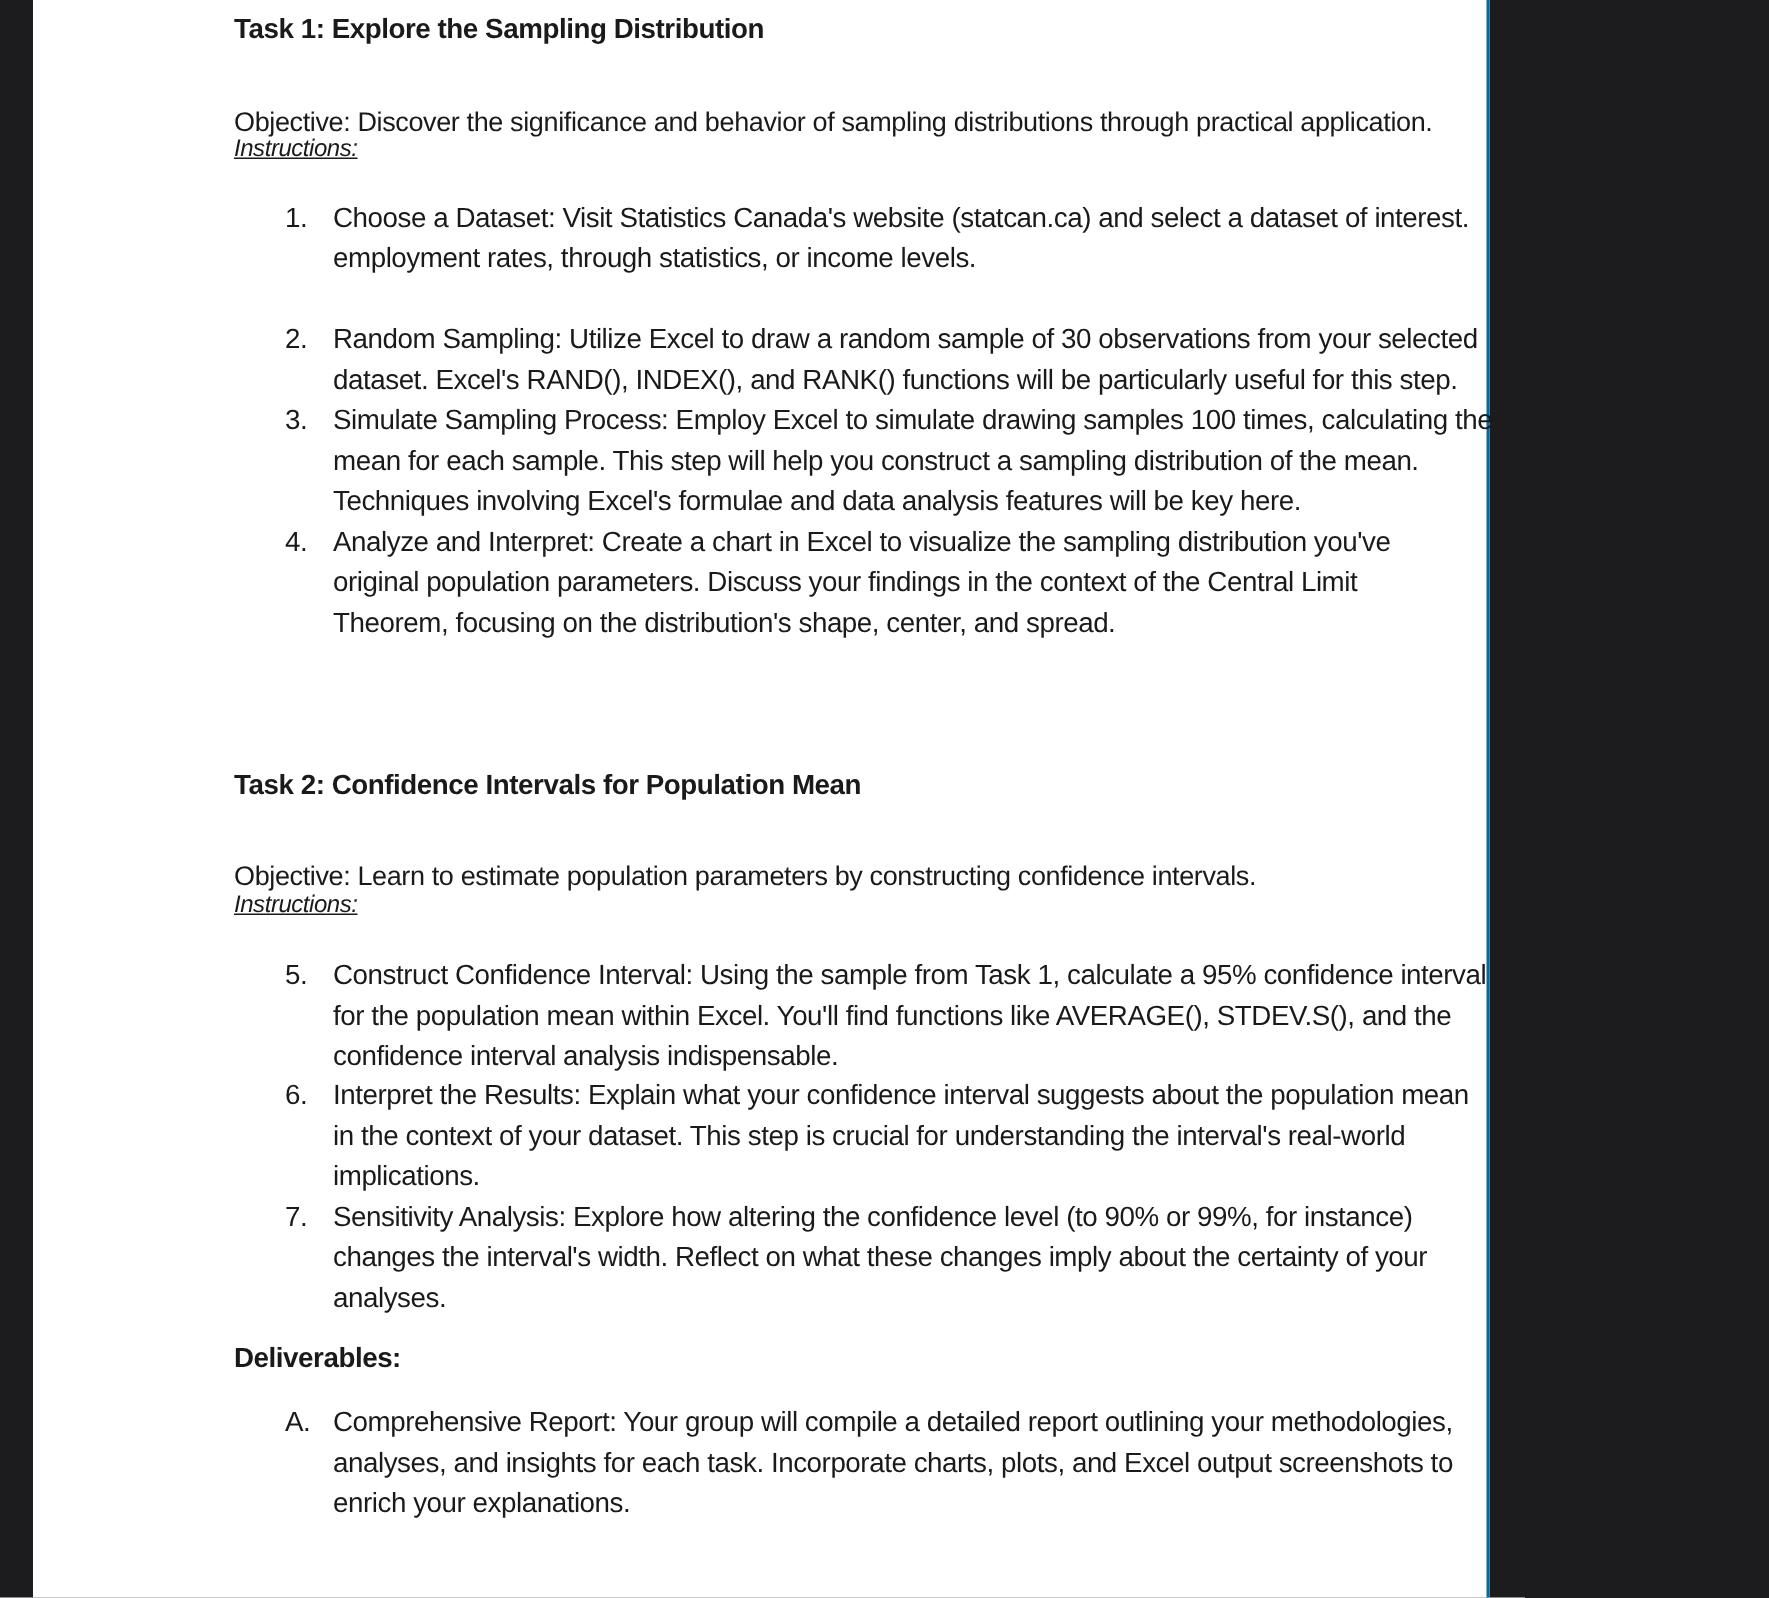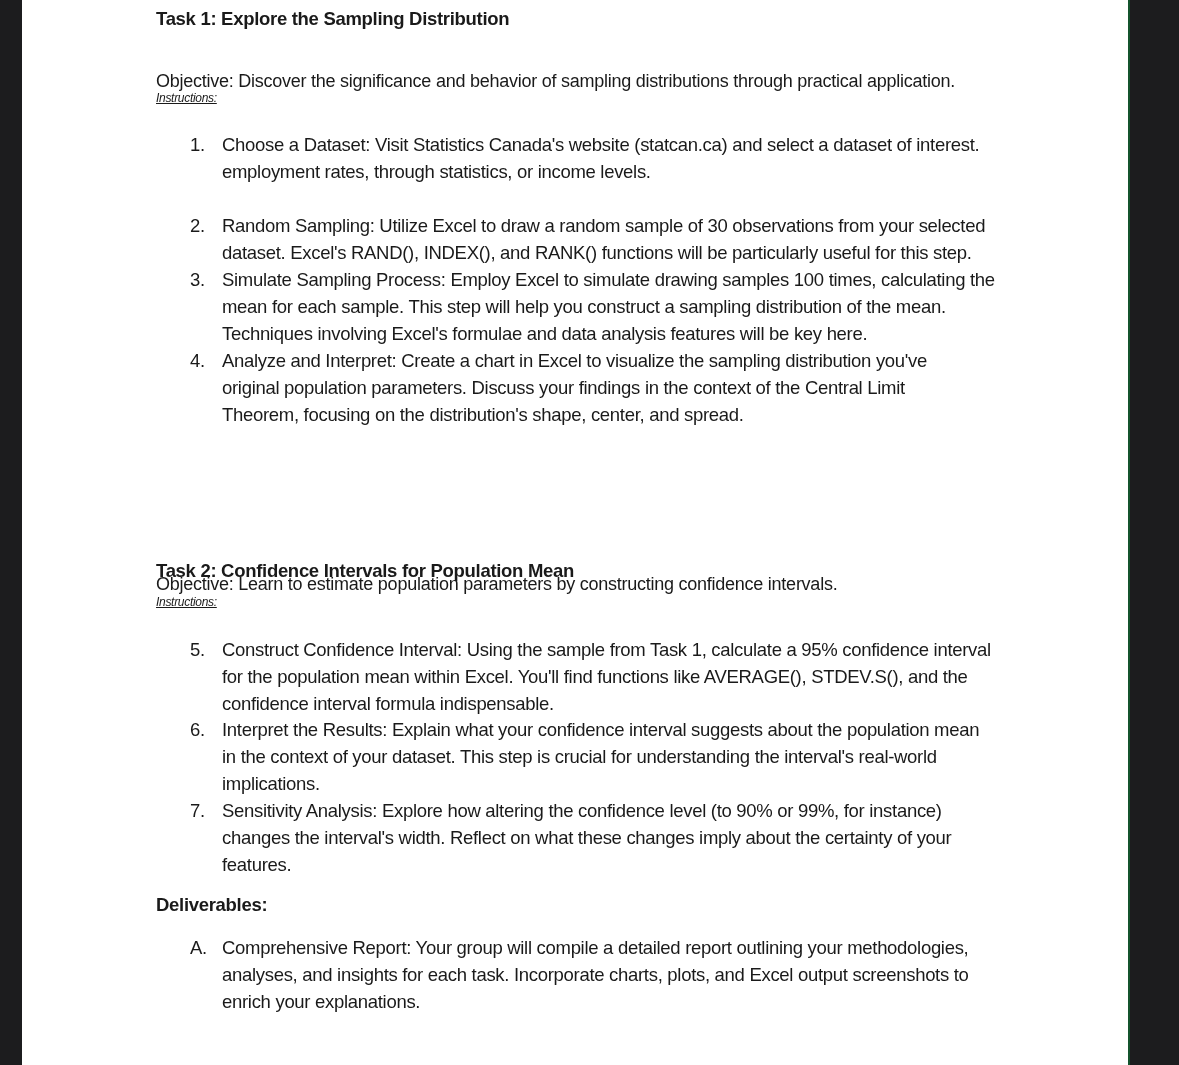--- a/index.html
+++ b/index.html
@@ -3,30 +3,30 @@
 <meta charset="utf-8">
 <style>
   html, body { margin: 0; padding: 0; }
   body {
     width: 1179px; height: 1065px; overflow: hidden;
     background: #1c1c1e;
     font-family: "Liberation Sans", sans-serif;
     color: #1a1a1a;
   }
   .page {
-    position: absolute; left: 22px; top: 0; width: 1108px; height: 1065px;
+    position: absolute; left: 22px; top: 0; width: 971px; height: 1065px;
     background: #ffffff;
-    border-right: 2px solid #14532d;
+    border-right: 2px solid #0369a1;
     box-sizing: border-box;
   }
   .content { position: absolute; left: 134px; top: 0; width: 880px; }
   .abs { position: absolute; white-space: nowrap; }
   .heading { font-size: 18.5px; font-weight: bold; letter-spacing: -0.3px; }
   .objective { font-size: 18px; letter-spacing: -0.25px; margin-top: 21px; }
-  .instr { font-size: 12px; font-style: italic; text-decoration: underline; letter-spacing: -0.3px; }
+  .instr { font-size: 16px; font-style: italic; text-decoration: underline; letter-spacing: -0.3px; }
   .item { position: absolute; left: 34px; width: 830px; font-size: 18.5px; line-height: 27px; letter-spacing: -0.3px; }
   .item .num { position: absolute; left: 0; top: 0; }
   .item .txt { position: absolute; left: 32px; width: 805px; }
 </style>
 </head>
 <body>
 
 <div class="page">
   <div class="content">
 
@@ -61,48 +61,48 @@
 
     <div class="item" style="top:347px;">
       <span class="num">4.</span>
       <div class="txt">
         <div>Analyze and Interpret: Create a chart in Excel to visualize the sampling distribution you've</div>
         <div>original population parameters. Discuss your findings in the context of the Central Limit</div>
         <div>Theorem, focusing on the distribution's shape, center, and spread.</div>
       </div>
     </div>
 
-    <div class="abs heading" style="top:512px;margin-top:48px;">Task 2: Confidence Intervals for Population Mean</div>
+    <div class="abs heading" style="top:512px;">Task 2: Confidence Intervals for Population Mean</div>
     <div class="abs objective" style="top:553px;">Objective: Learn to estimate population parameters by constructing confidence intervals.</div>
     <div class="abs instr" style="top:595px;">Instructions:</div>
 
     <div class="item" style="top:636px;">
       <span class="num">5.</span>
       <div class="txt">
         <div>Construct Confidence Interval: Using the sample from Task 1, calculate a 95% confidence interval</div>
         <div>for the population mean within Excel. You'll find functions like AVERAGE(), STDEV.S(), and the</div>
-        <div>confidence interval formula indispensable.</div>
+        <div>confidence interval analysis indispensable.</div>
       </div>
     </div>
 
     <div class="item" style="top:716px;">
       <span class="num">6.</span>
       <div class="txt">
         <div>Interpret the Results: Explain what your confidence interval suggests about the population mean</div>
         <div>in the context of your dataset. This step is crucial for understanding the interval's real-world</div>
         <div>implications.</div>
       </div>
     </div>
 
     <div class="item" style="top:797px;">
       <span class="num">7.</span>
       <div class="txt">
         <div>Sensitivity Analysis: Explore how altering the confidence level (to 90% or 99%, for instance)</div>
         <div>changes the interval's width. Reflect on what these changes imply about the certainty of your</div>
-        <div>features.</div>
+        <div>analyses.</div>
       </div>
     </div>
 
     <div class="abs heading" style="top:894px;">Deliverables:</div>
 
     <div class="item" style="top:934px;">
       <span class="num">A.</span>
       <div class="txt">
         <div>Comprehensive Report: Your group will compile a detailed report outlining your methodologies,</div>
         <div>analyses, and insights for each task. Incorporate charts, plots, and Excel output screenshots to</div>

